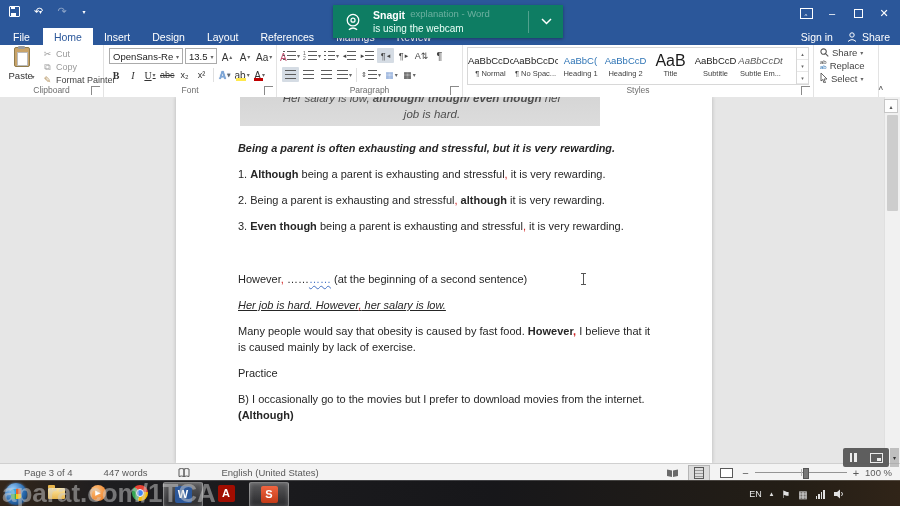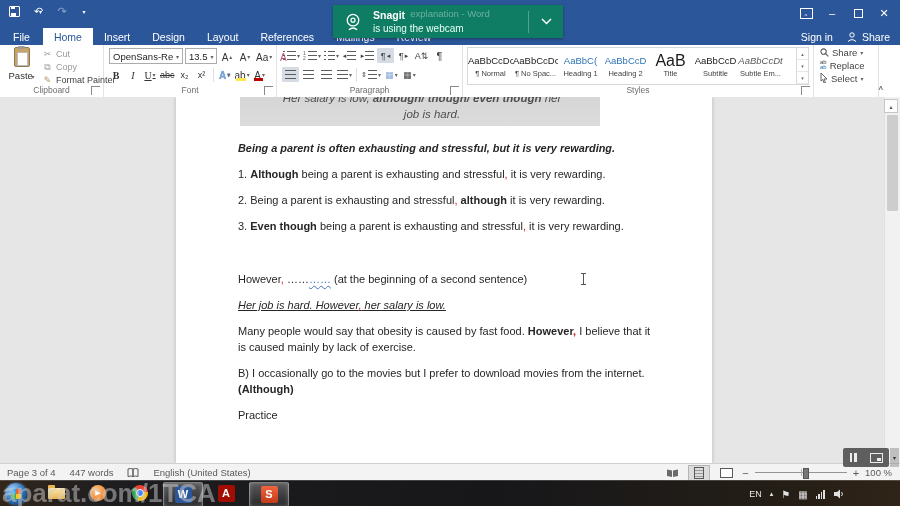--- a/index.html
+++ b/index.html
@@ -134,21 +134,21 @@
   .ibeam:before,.ibeam:after{content:"";position:absolute;left:1px;width:5px;height:1px;background:#555;}
   .ibeam:before{top:1px;} .ibeam:after{bottom:0;}
   
   .vscroll{position:absolute;right:0;top:0;width:15px;height:366px;background:#f1f1f1;border-left:1px solid #e0e0e0;}
   .vs-btn{position:absolute;right:2px;top:2px;width:12px;height:12px;background:#fdfdfd;border:1px solid #c6c6c6;
       font-size:6px;color:#555;display:flex;align-items:center;justify-content:center;}
   .vs-thumb{position:absolute;right:2px;top:18px;width:11px;height:96px;background:#cdcdcd;border-radius:1px;}
   
   .statusbar{position:absolute;left:0;top:463px;width:900px;height:17px;background:#f3f3f3;
       border-top:1px solid #d0d0d0;display:flex;align-items:center;font-size:9.5px;color:#595959;}
-  .sb-item{padding:0 7px;white-space:nowrap;}
+  .sb-item{padding:0 7px;white-space:nowrap;margin-left:17px;}
   .sb-right{margin-left:auto;display:flex;align-items:center;gap:6px;padding-right:8px;}
   .vbtn{width:20px;height:14px;display:flex;align-items:center;justify-content:center;}
   .vsel{background:#dcdcdc;border:1px solid #b5b5b5;}
   .pageic{display:inline-block;width:8px;height:10px;border:1px solid #595959;background:#fff;}
   .pageic.lines{background:repeating-linear-gradient(to bottom,transparent 0 2px,#9a9a9a 2px 3px);}
   .webic{display:inline-block;width:11px;height:8px;border:1px solid #595959;background:#fff;}
   .ztrack{width:92px;height:1px;background:#949494;position:relative;}
   .znotch{position:absolute;left:50%;top:-3px;width:1px;height:7px;background:#b5b5b5;}
   .zthumb{position:absolute;left:53%;top:-4px;width:4px;height:9px;background:#777;border:1px solid #555;}
   .zsign{font-size:11px;color:#595959;}
@@ -525,22 +525,22 @@
             <div class="l2"><span class="i">job is hard.</span></div>
           </div>
         <div>
             <div class="para lead"><span>Being a parent is often exhausting and stressful, but it is very rewarding.</span></div>
             <div class="para"><span>1. </span><span class="b">Although</span><span> being a parent is exhausting and stressful</span><span class="red">,</span><span> it is very rewarding.</span></div>
             <div class="para"><span>2. Being a parent is exhausting and stressful</span><span class="red">,</span><span> </span><span class="b">although</span><span> it is very rewarding.</span></div>
             <div class="para"><span>3. </span><span class="b">Even though</span><span> being a parent is exhausting and stressful</span><span class="red">,</span><span> it is very rewarding.</span></div>
             <div class="para sp-xl"><span>However</span><span class="red">,</span><span> ……</span><span class="wavy">……</span><span> (at the beginning of a second sentence)</span></div>
             <div class="para uline"><span>Her job is hard. However</span><span class="red">,</span><span> her salary is low.</span></div>
             <div class="para"><span>Many people would say that obesity is caused by fast food. </span><span class="b">However</span><span class="b red">,</span><span> I believe that it is caused mainly by lack of exercise.</span></div>
+            <div class="para"><span>Practice</span></div>
             <div class="para"><span>B) I occasionally go to the movies but I prefer to download movies from the internet. </span><span class="b">(Although)</span></div>
-            <div class="para"><span>Practice</span></div>
           </div>
       </div>
     </div>
     <div class="ibeam">
         <i></i>
       </div>
     <div class="vscroll">
       <span class="vs-btn">▴</span>
       <span class="vs-thumb"></span>
     </div>

